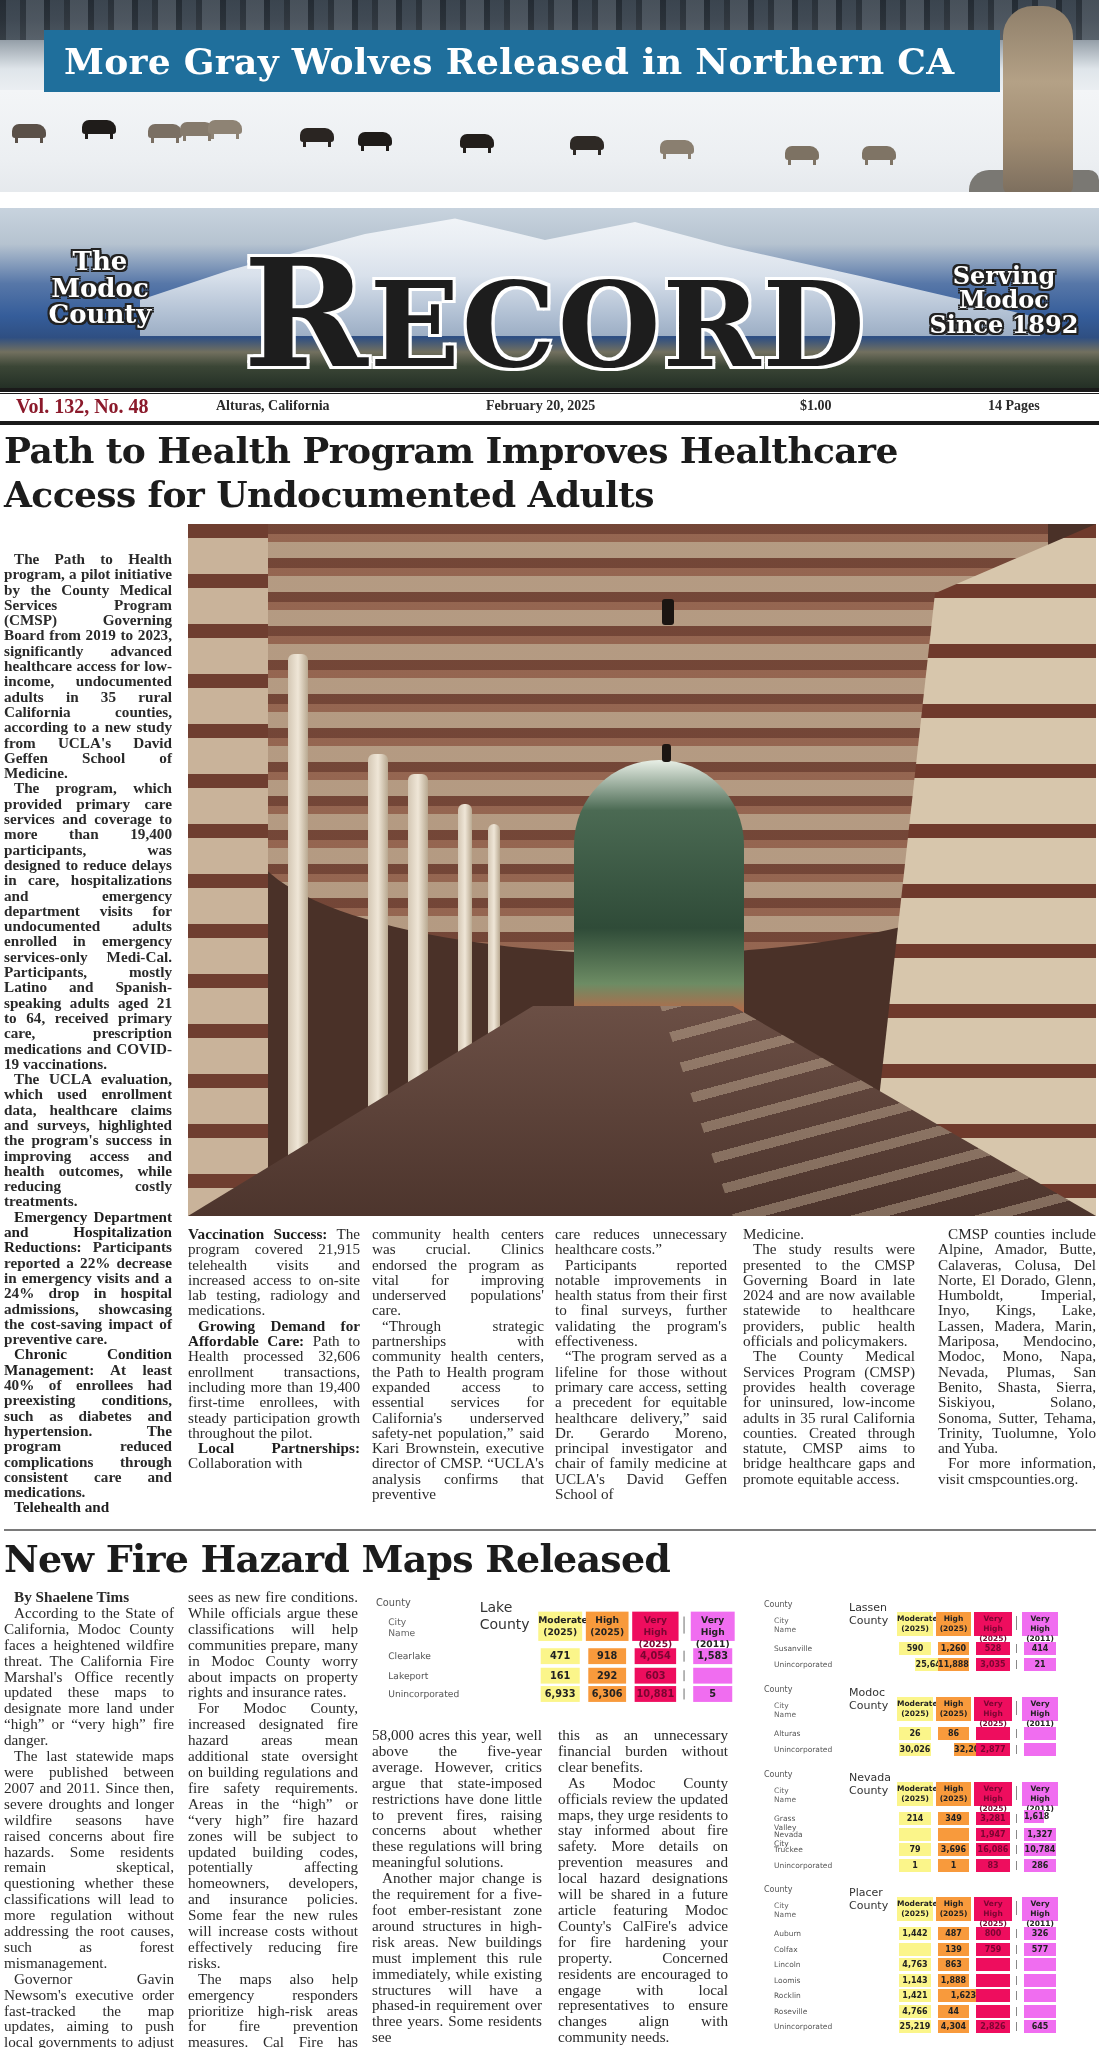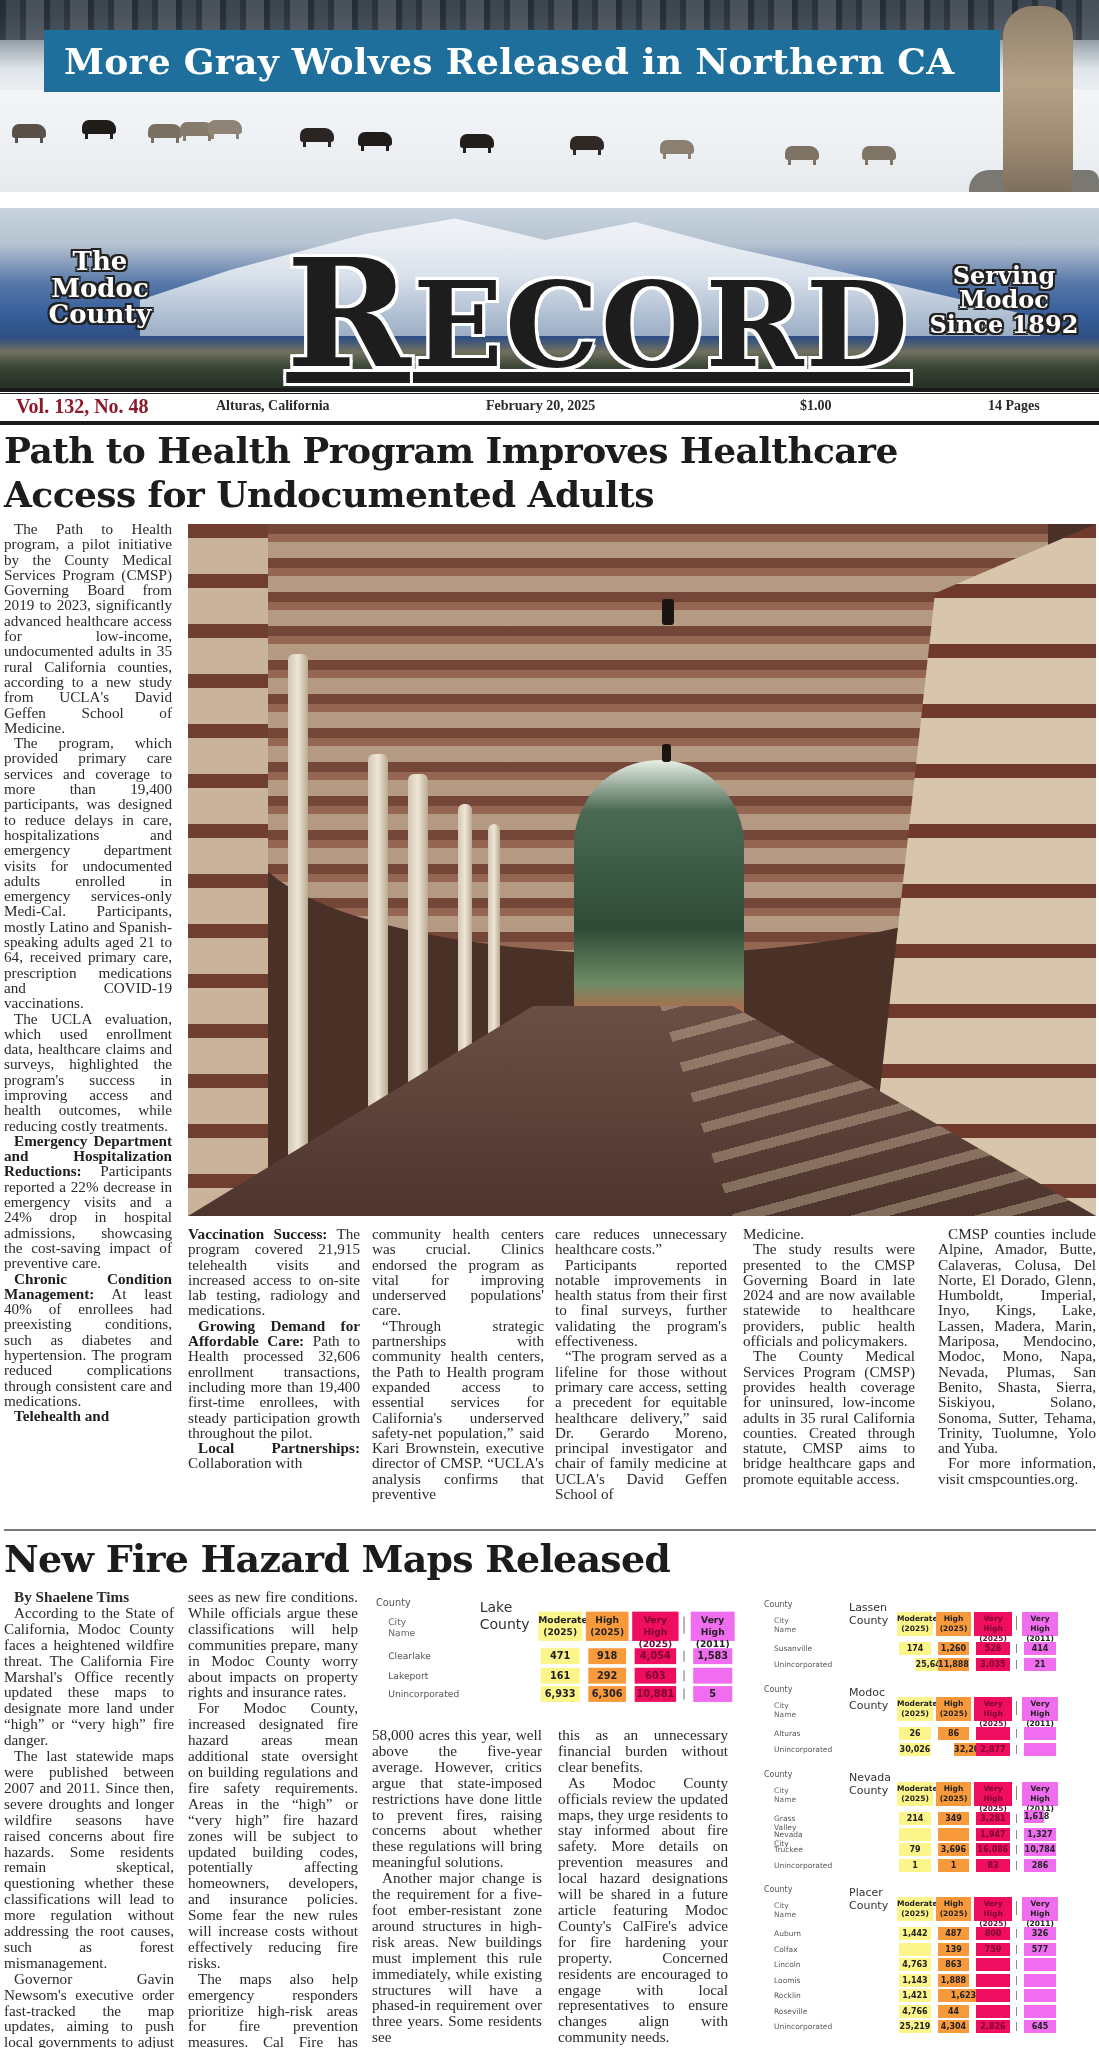--- a/index.html
+++ b/index.html
@@ -58,25 +58,24 @@
     opacity: .9;
   }
   .masthead .side {
     position: absolute; font-family: "DejaVu Serif", serif; font-weight: bold;
     color: #fff; text-align: center; line-height: 1.02;
     text-shadow: -2px -2px 0 #222, 2px -2px 0 #222, -2px 2px 0 #222, 2px 2px 0 #222, 0 2px 0 #222, 2px 0 0 #222, -2px 0 0 #222, 0 -2px 0 #222;
   }
   .masthead .side-left { left: 30px; top: 40px; width: 140px; font-size: 26px; }
   .masthead .side-right { right: 20px; top: 56px; width: 150px; font-size: 24px; }
   .masthead .brand {
-    position: absolute; left: 200px; top: 30px; width: 710px; text-align: right;
+    position: absolute; left: 200px; top: 30px; width: 710px; text-align: center;
     font-family: "DejaVu Serif", serif; font-weight: bold; color: #1d1d1d;
     font-size: 118px; letter-spacing: 2px; line-height: 1;
     text-shadow: -3px -3px 0 #fff, 3px -3px 0 #fff, -3px 3px 0 #fff, 3px 3px 0 #fff;
-    text-decoration: underline;
   }
   .masthead .brand .cap { font-size: 150px; }
 
   
   .folio-rule-top { position: absolute; left: 0; top: 388px; width: 1099px; height: 4px; background: #1a1a1a; }
   .folio-rule-top2 { position: absolute; left: 0; top: 393px; width: 1099px; height: 1px; background: #1a1a1a; }
   .folio {
     position: absolute; left: 0; top: 394px; width: 1099px; height: 26px;
     font-family: "Liberation Serif", serif; font-weight: bold; font-size: 14px;
   }
@@ -93,21 +92,21 @@
     position: absolute; left: 4px; top: 428px; width: 1060px;
     font-family: "DejaVu Serif", serif; font-weight: bold; font-size: 36px; line-height: 44px;
     color: #1c1c1c; letter-spacing: -0.6px;
   }
   .col {
     position: absolute; font-family: "Liberation Serif", serif; font-size: 15.2px;
     line-height: 15.3px; text-align: justify; color: #2a2a2a;
   }
   .col p { text-indent: 10px; }
   .col b { color: #1e1e1e; }
-  .col1 { left: 4px; top: 521px; width: 168px; }
+  .col1 { left: 4px; top: 551px; width: 168px; font-weight: bold; }
   .col-b { top: 1226px; width: 172px; }
   .col-b2 { left: 188px; }
   .col-b3 { left: 372px; }
   .col-b4 { left: 555px; }
   .col-b5 { left: 743px; }
   .col-b6 { left: 938px; width: 158px; }
 
   .photo {
     position: absolute; left: 188px; top: 524px; width: 908px; height: 692px;
     background: #4a3128; overflow: hidden;
@@ -376,21 +375,21 @@
       <div class="hcell c-vh" style="left: 210px; top: 12px; width: 38px;">
         <div>Very High</div>
         <div>(2025)</div>
       </div>
       <div class="hcell c-vh11" style="left: 258px; top: 12px; width: 36px;">
         <div>Very High</div>
         <div>(2011)</div>
       </div>
       <div class="sep" style="left: 252px; top: 16px; height: 14px;"></div>
       <div class="row-name" style="top: 44px;">Susanville</div>
-      <div class="cell c-mod" style="left: 135px; top: 42px; width: 32px;">174</div>
+      <div class="cell c-mod" style="left: 135px; top: 42px; width: 32px;">590</div>
       <div class="cell c-high" style="left: 174px; top: 42px; width: 31px;">1,260</div>
       <div class="cell c-vh" style="left: 212px; top: 42px; width: 34px;">528</div>
       <div class="cell c-vh11" style="left: 260px; top: 42px; width: 32px;">414</div>
       <div class="sep" style="left: 252px; top: 44px; height: 9px;"></div>
       <div class="row-name" style="top: 59.5px;">Unincorporated</div>
       <div class="cell c-mod" style="left: 151px; top: 57.5px; width: 32px;">25,647</div>
       <div class="cell c-high" style="left: 174px; top: 57.5px; width: 31px;">11,888</div>
       <div class="cell c-vh" style="left: 212px; top: 57.5px; width: 34px;">3,035</div>
       <div class="cell c-vh11" style="left: 260px; top: 57.5px; width: 32px;">21</div>
       <div class="sep" style="left: 252px; top: 59.5px; height: 9px;"></div>

